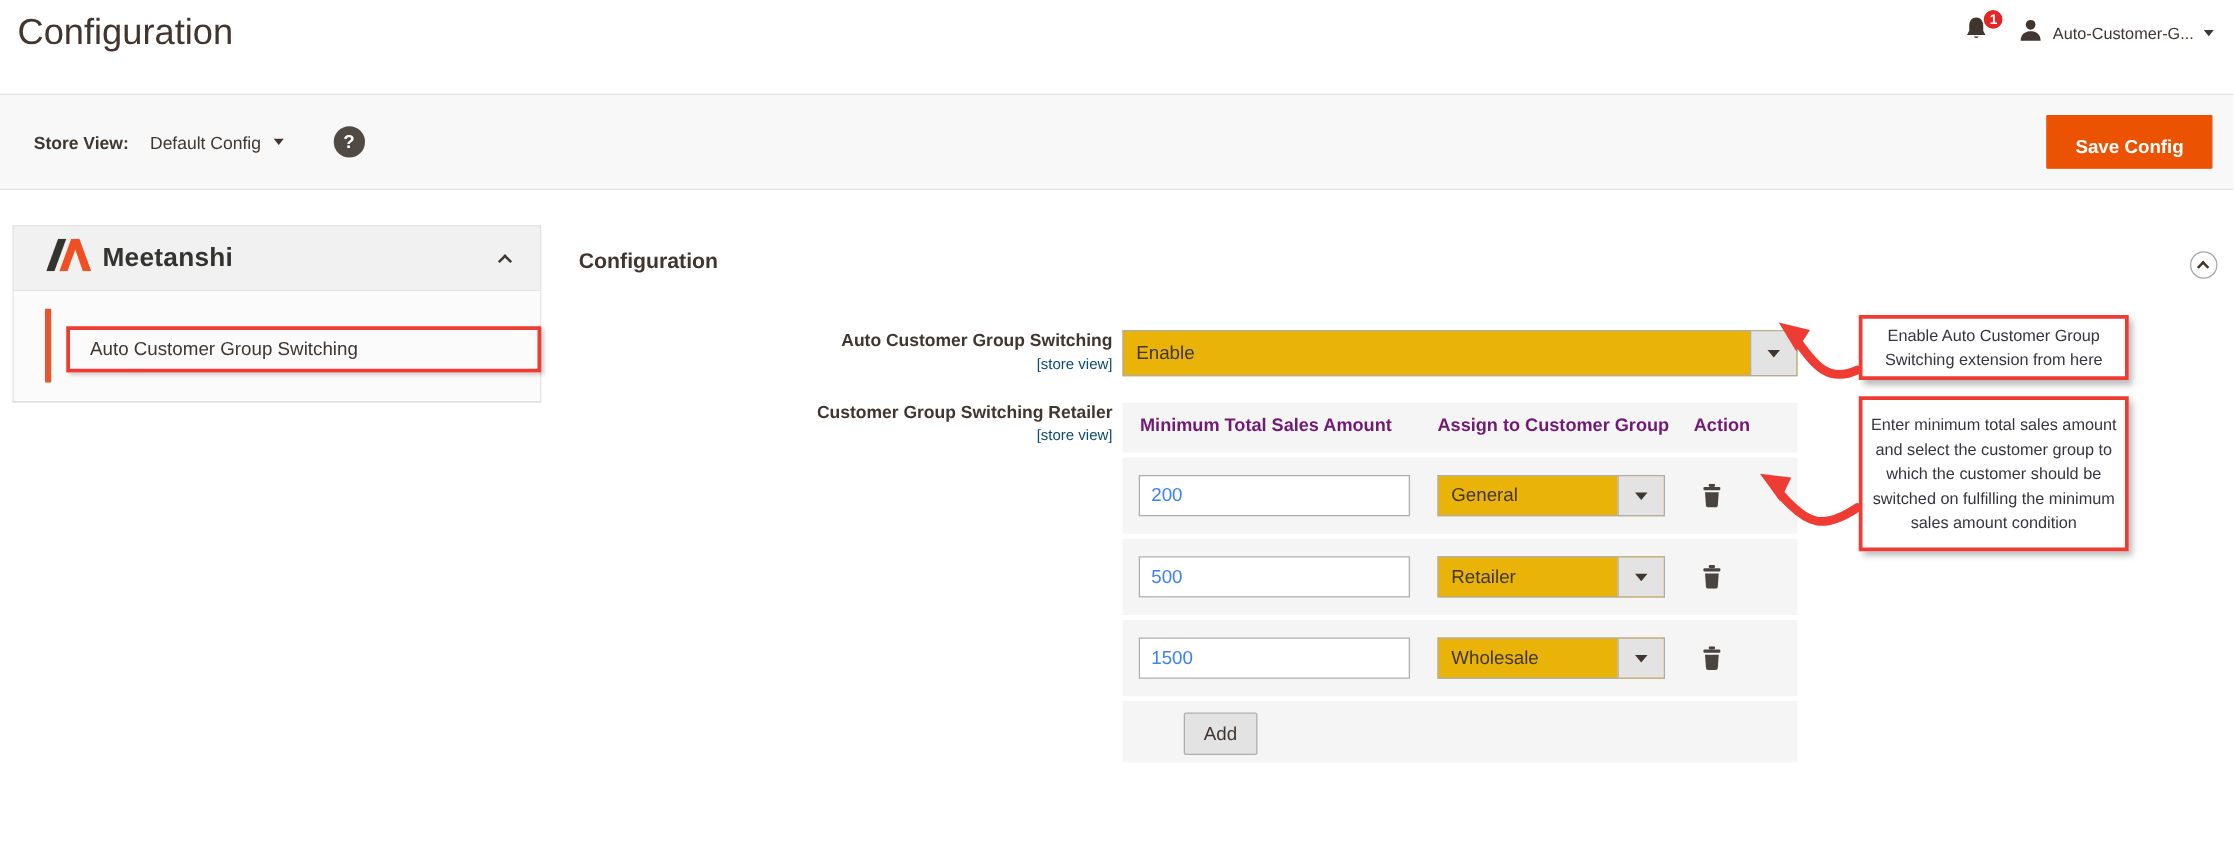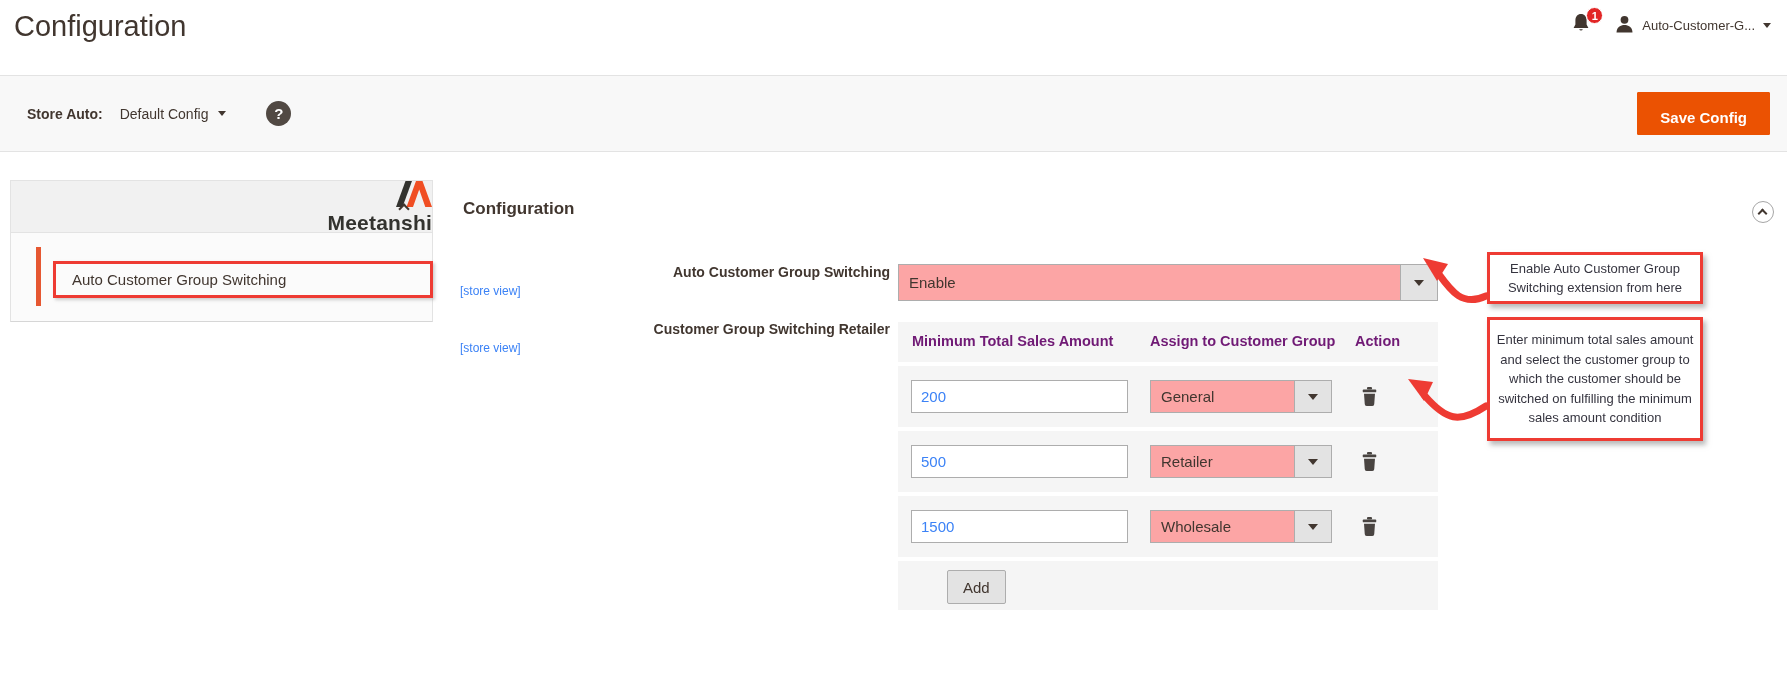--- a/index.html
+++ b/index.html
@@ -27,43 +27,43 @@
   .sv-value { font-size:14px; color:#41362f; }
   .help-icon { margin-left:40px; width:25px; height:25px; border-radius:50%; background:#514943; color:#fff;
                font-size:15px; font-weight:700; display:flex; align-items:center; justify-content:center; cursor:pointer; }
   .save-btn { position:absolute; right:17px; top:16px; height:43px; padding:16px 22px; background:#eb5202;
               border:1px solid #eb5202; color:#fff; font-size:15px; font-weight:700; border-radius:1px;
               font-family:"Liberation Sans", sans-serif; cursor:pointer; }
 
   
   .sidebar { position:absolute; left:10px; top:180px; width:423px; }
   .sidebar-header { height:53px; background:#f1f1f1; border:1px solid #e3e3e3; display:flex;
-                    align-items:flex-end; padding-left:26px; position:relative; cursor:pointer;flex-direction:column; }
+                    align-items:center; padding-left:26px; position:relative; cursor:pointer; }
   .brand { margin-left:9px; font-size:21px; font-weight:700; color:#33332f; letter-spacing:.2px; }
   .chev { display:inline-block; width:8px; height:8px; border-left:2px solid #41362f; border-top:2px solid #41362f;
           transform:rotate(45deg); }
   .sidebar-header .chev { position:absolute; right:24px; top:24px; }
   .sidebar-body { position:relative; height:89px; background:#fbfbfb; border:1px solid #e3e3e3; border-top:none;
                   border-bottom:1px solid #d6d6d6; }
   .active-bar { position:absolute; left:25px; top:14px; width:5px; height:59px; background:#e65731; }
   .menu-item-box { position:absolute; left:42px; top:28px; right:-1px; height:37px; border:3px solid #ee3b33;
                    background:transparent; display:flex; align-items:center; box-shadow:2px 2px 3px rgba(150,150,150,.45); }
   .menu-item-label { padding-left:16px; font-size:15px; color:#41362f; }
 
   
   .section-title { position:absolute; left:463px; top:199px; font-size:17px; font-weight:600; color:#41362f; }
   .collapse-circle { position:absolute; left:1752px; top:201px; width:22px; height:22px; border:1px solid #a6a6a6;
                      border-radius:50%; cursor:pointer; }
   .collapse-circle .chev { position:absolute; left:6px; top:8px; width:7px; height:7px; }
 
   .field-label { position:absolute; width:430px; text-align:right; font-size:14px; font-weight:600; color:#41362f; }
-  .field-scope { position:absolute; width:430px; text-align:left; font-size:12px; font-weight:400; color:#3b82f6; }
-
-  
-  .m-select { position:absolute; background:#fca5a5; border:1px solid #adadad; display:flex; align-items:stretch; cursor:pointer; }
+  .field-scope { position:absolute; width:430px; text-align:right; font-size:12px; font-weight:400; color:#0c4a6e; }
+
+  
+  .m-select { position:absolute; background:#eab308; border:1px solid #adadad; display:flex; align-items:stretch; cursor:pointer; }
   .m-select .val { flex:1; display:flex; align-items:center; padding-left:10px; font-size:15px; color:#41362f; }
   .m-select .btn { width:37px; background:#e3e3e3; border-left:1px solid #adadad; display:flex;
                    align-items:center; justify-content:center; }
 
   
   .cfg-table { position:absolute; left:898px; top:322px; width:540px; }
   .band { position:relative; width:540px; background:#f5f5f5; margin-bottom:4px; }
   .band.head { height:40px; }
   .band.row { height:61px; }
   .band.foot { height:49px; margin-bottom:0; }
@@ -110,21 +110,21 @@
           <path d="M1.6 18 C1.6 12 6 10 10 10 C14 10 18.4 12 18.4 18 Z" fill="#41362f"></path>
         </svg>
       </span>
       <span class="user-name">Auto-Customer-G...</span>
       <span class="caret-down sm"></span>
     </div>
   </div>
 
   <div class="toolbar">
     <div class="store-view">
-      <span class="sv-label">Store Auto:</span>
+      <span class="sv-label">Store View:</span>
       <span class="sv-value-wrap">
         <span class="sv-value">Default Config</span>
         <span class="caret-down sm"></span>
       </span>
       <span class="help-icon">?</span>
     </div>
     <button class="save-btn">Save Config</button>
   </div>
 
   <div class="sidebar">

